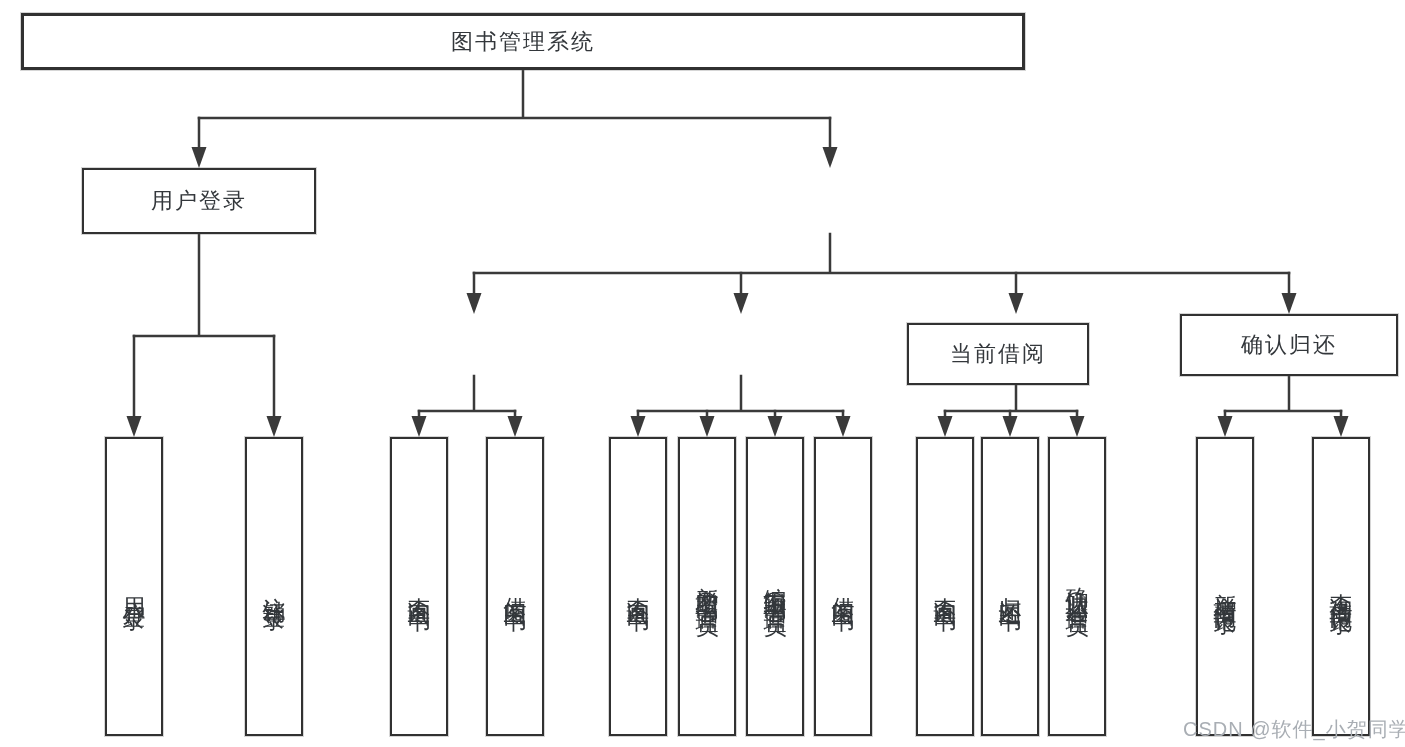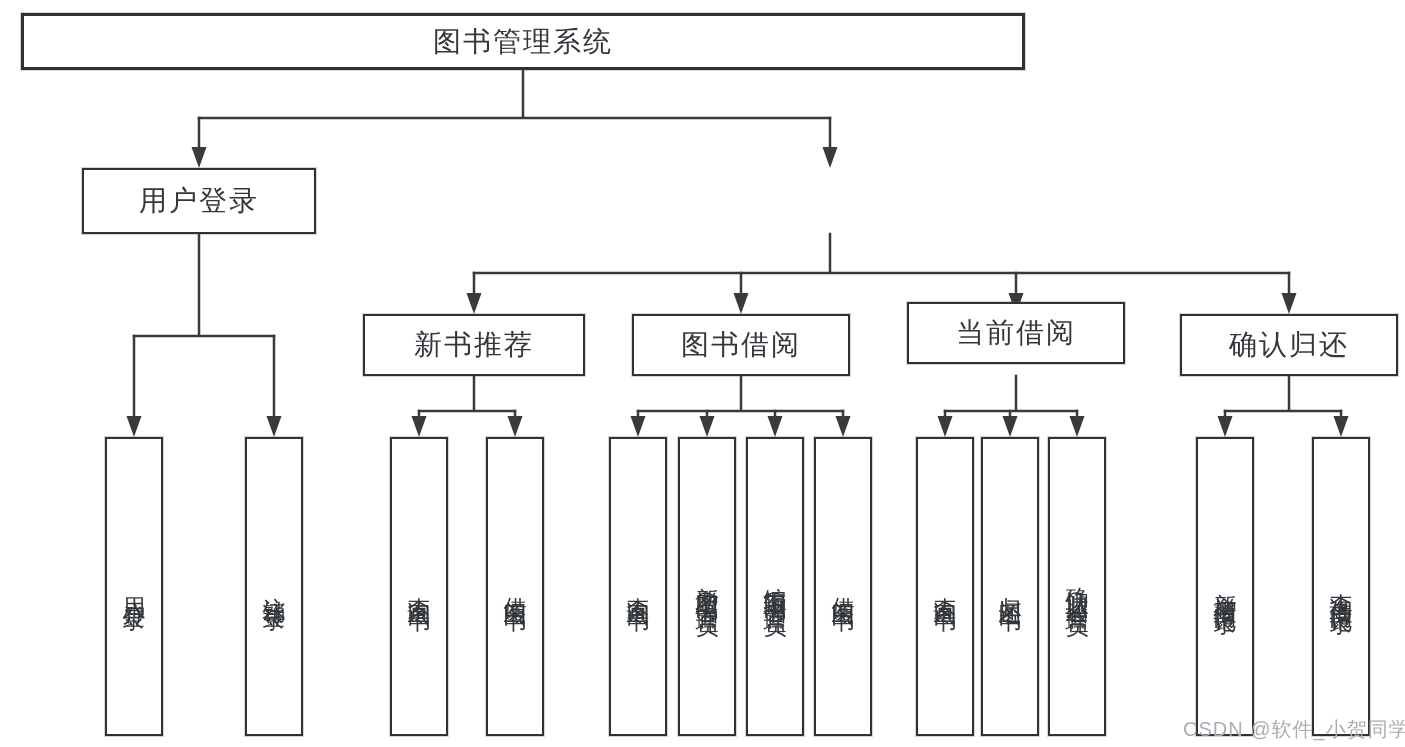--- a/index.html
+++ b/index.html
@@ -3,21 +3,21 @@
 <meta charset="utf-8">
 <style>
   html,body{margin:0;padding:0;background:#ffffff;}
   body{width:1405px;height:747px;overflow:hidden;
        font-family:"Liberation Sans", sans-serif;}
   .stage{position:relative;width:1405px;height:747px;background:#ffffff;}
   svg.wires{position:absolute;left:0;top:0;z-index:1;}
   .box{position:absolute;box-sizing:border-box;background:#ffffff;
        border:2.5px solid #313131;color:#33373b;z-index:2;
        display:flex;align-items:center;justify-content:center;
-       font-size:28px;letter-spacing:2px;
+       font-size:22px;letter-spacing:2px;
        box-shadow:0 0 0 1px rgba(90,90,90,.25);}
   .box.root{border-width:3px;}
   .box.leaf{writing-mode:vertical-rl;text-orientation:mixed;
             font-size:23px;letter-spacing:4px;line-height:1;}
   .watermark{position:absolute;z-index:5;color:#a9aeb4;
              font-size:20px;letter-spacing:1px;white-space:nowrap;}
 </style>
 </head>
 <body>
 
@@ -79,23 +79,21 @@
         <polygon points="1217.5,416 1232.5,416 1225,437" stroke="none"></polygon>
         <polygon points="1333.5,416 1348.5,416 1341,437" stroke="none"></polygon>
       </g>
     </g>
   </svg>
 
   <div class="box root" style="left:21px;top:13px;width:1004px;height:57px">图书管理系统</div>
 
   <div class="box" style="left:82px;top:168px;width:234px;height:66px">用户登录</div>
 
-  <div class="box" style="left:363px;top:314px;width:222px;height:62px">新书推荐</div>
-  <div class="box" style="left:632px;top:314px;width:218px;height:62px">图书借阅</div>
-  <div class="box" style="left:907px;top:302px;width:218px;height:62px">当前借阅</div>
+  <div class="box" style="left:907px;top:323px;width:182px;height:62px">当前借阅</div>
   <div class="box" style="left:1180px;top:314px;width:218px;height:62px">确认归还</div>
 
   <div class="box leaf" style="left:105px;top:437px;width:58px;height:299px">用户登录</div>
   <div class="box leaf" style="left:245px;top:437px;width:58px;height:299px">注销登录</div>
 
   <div class="box leaf" style="left:390px;top:437px;width:58px;height:299px">查询图书</div>
   <div class="box leaf" style="left:486px;top:437px;width:58px;height:299px">借阅图书</div>
 
   <div class="box leaf" style="left:609px;top:437px;width:58px;height:299px">查询图书</div>
   <div class="box leaf" style="left:678px;top:437px;width:58px;height:299px">新增图书（管理员）</div>

